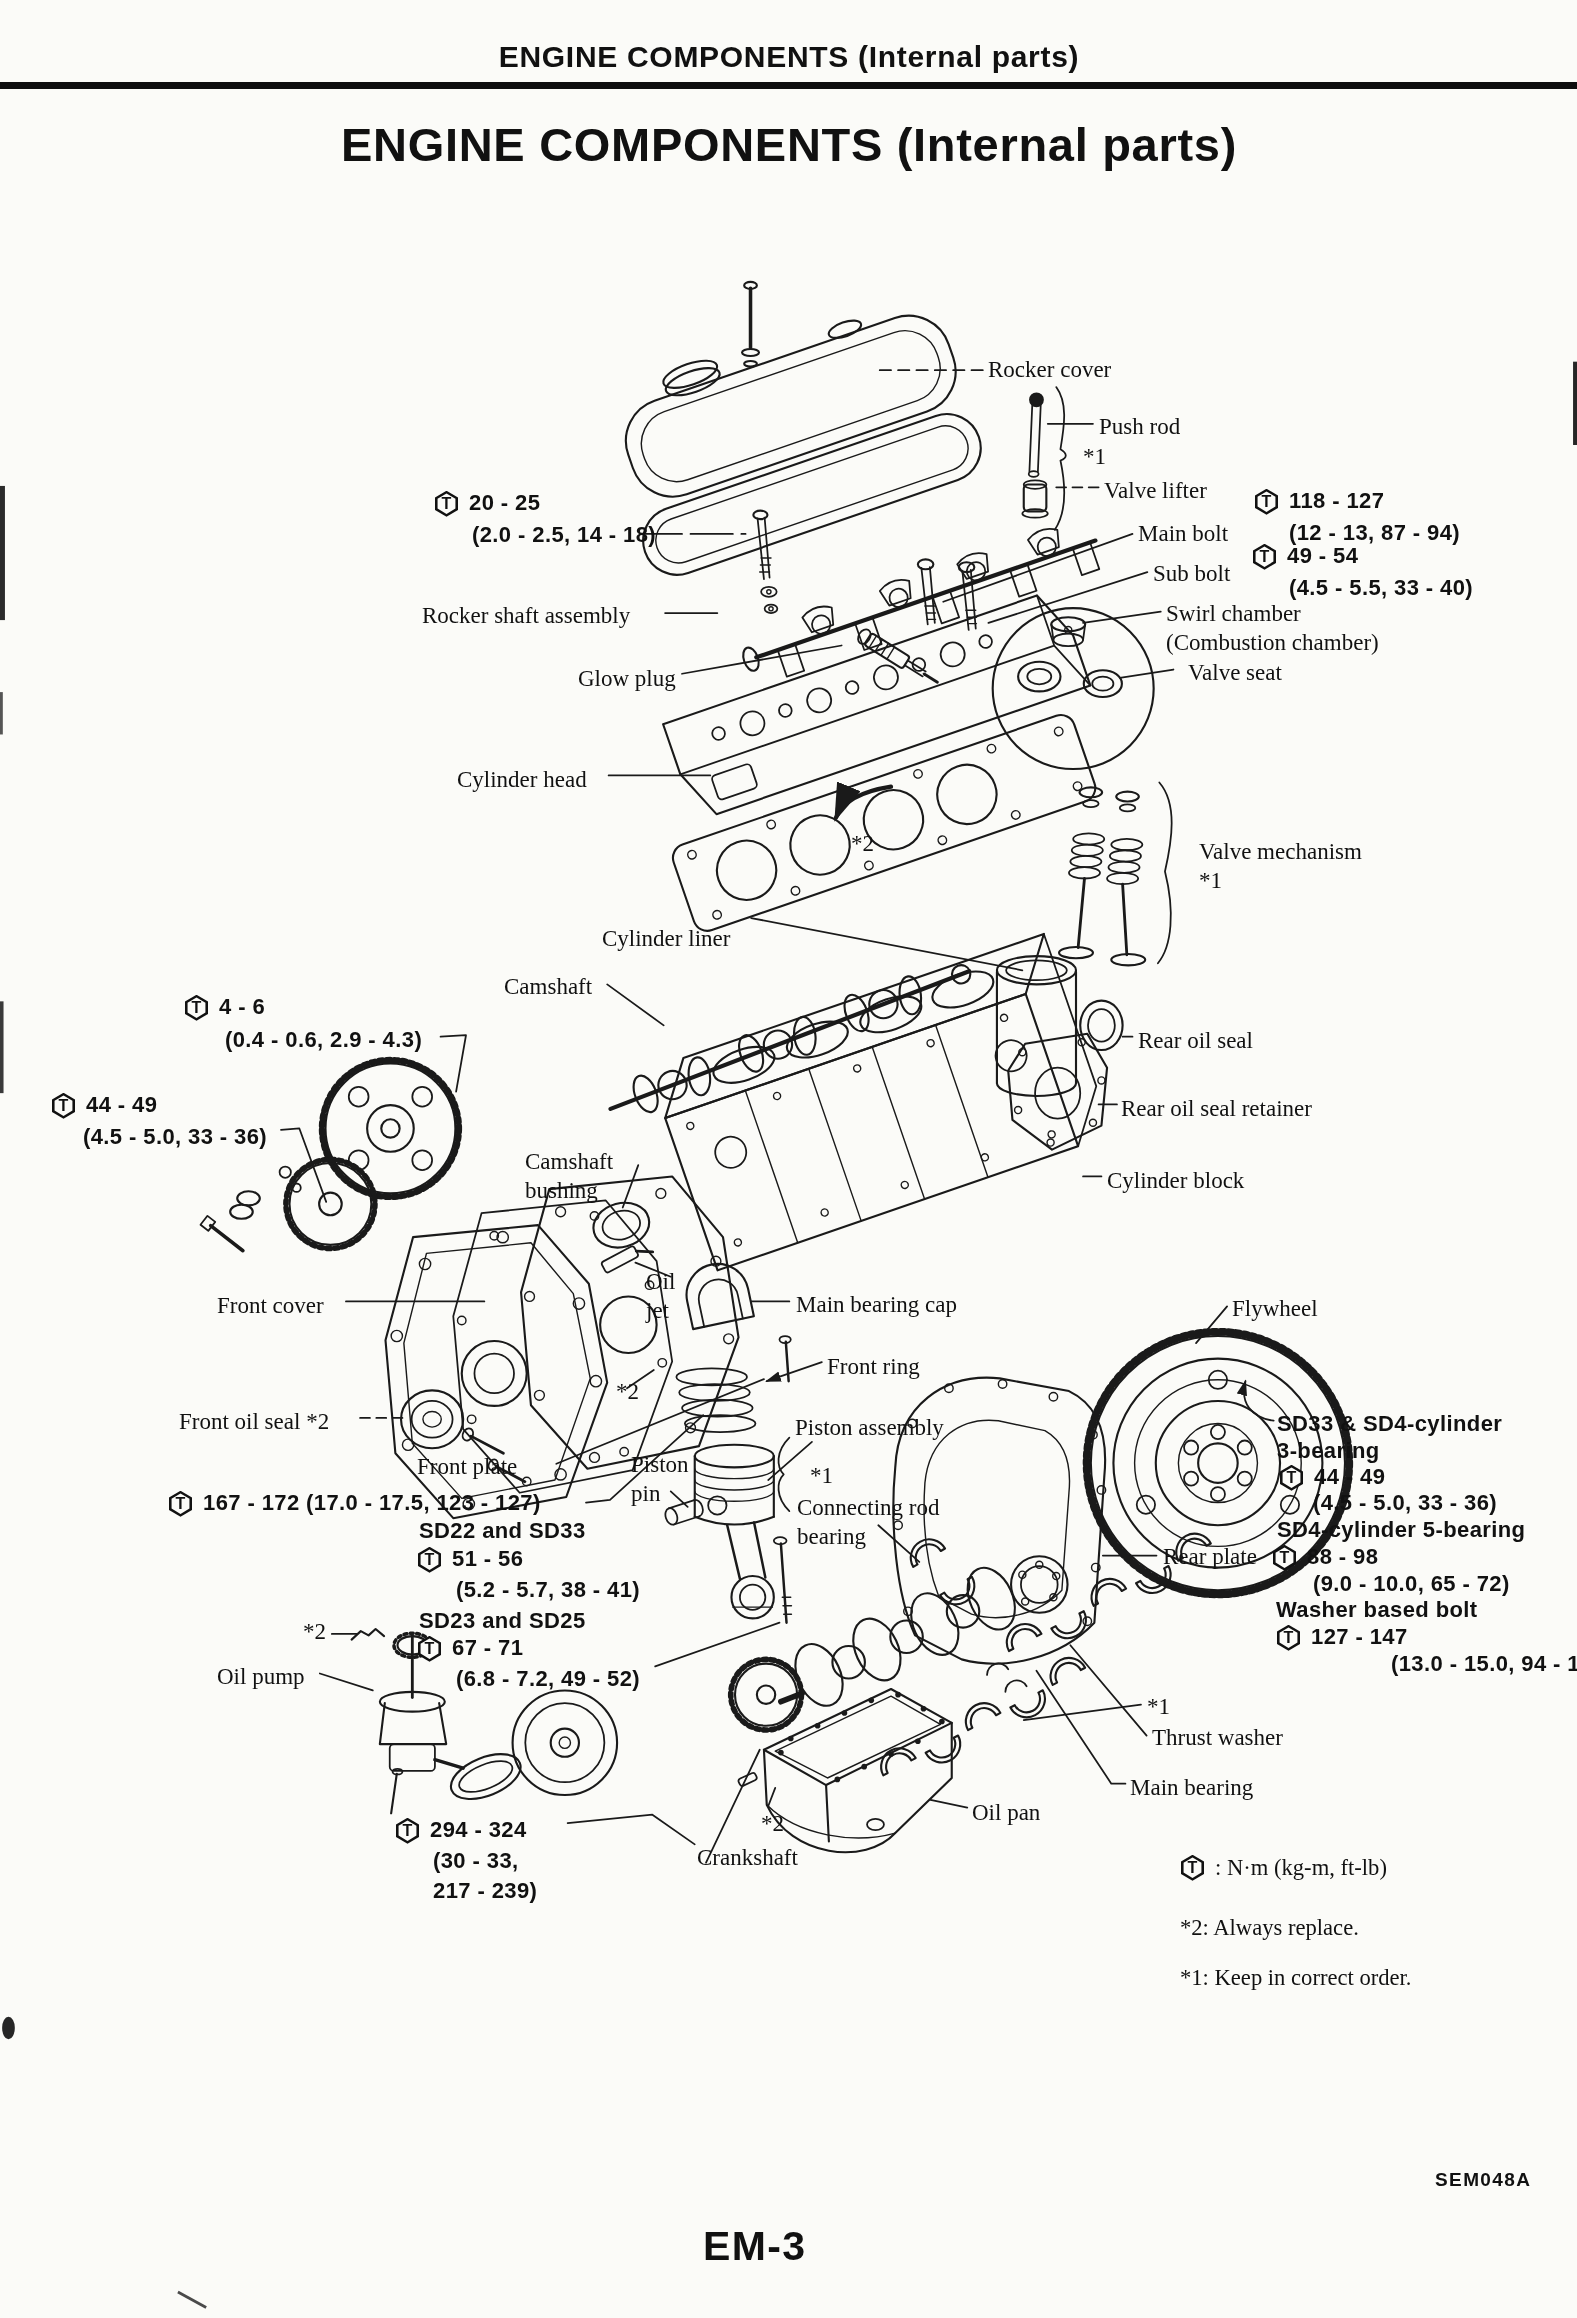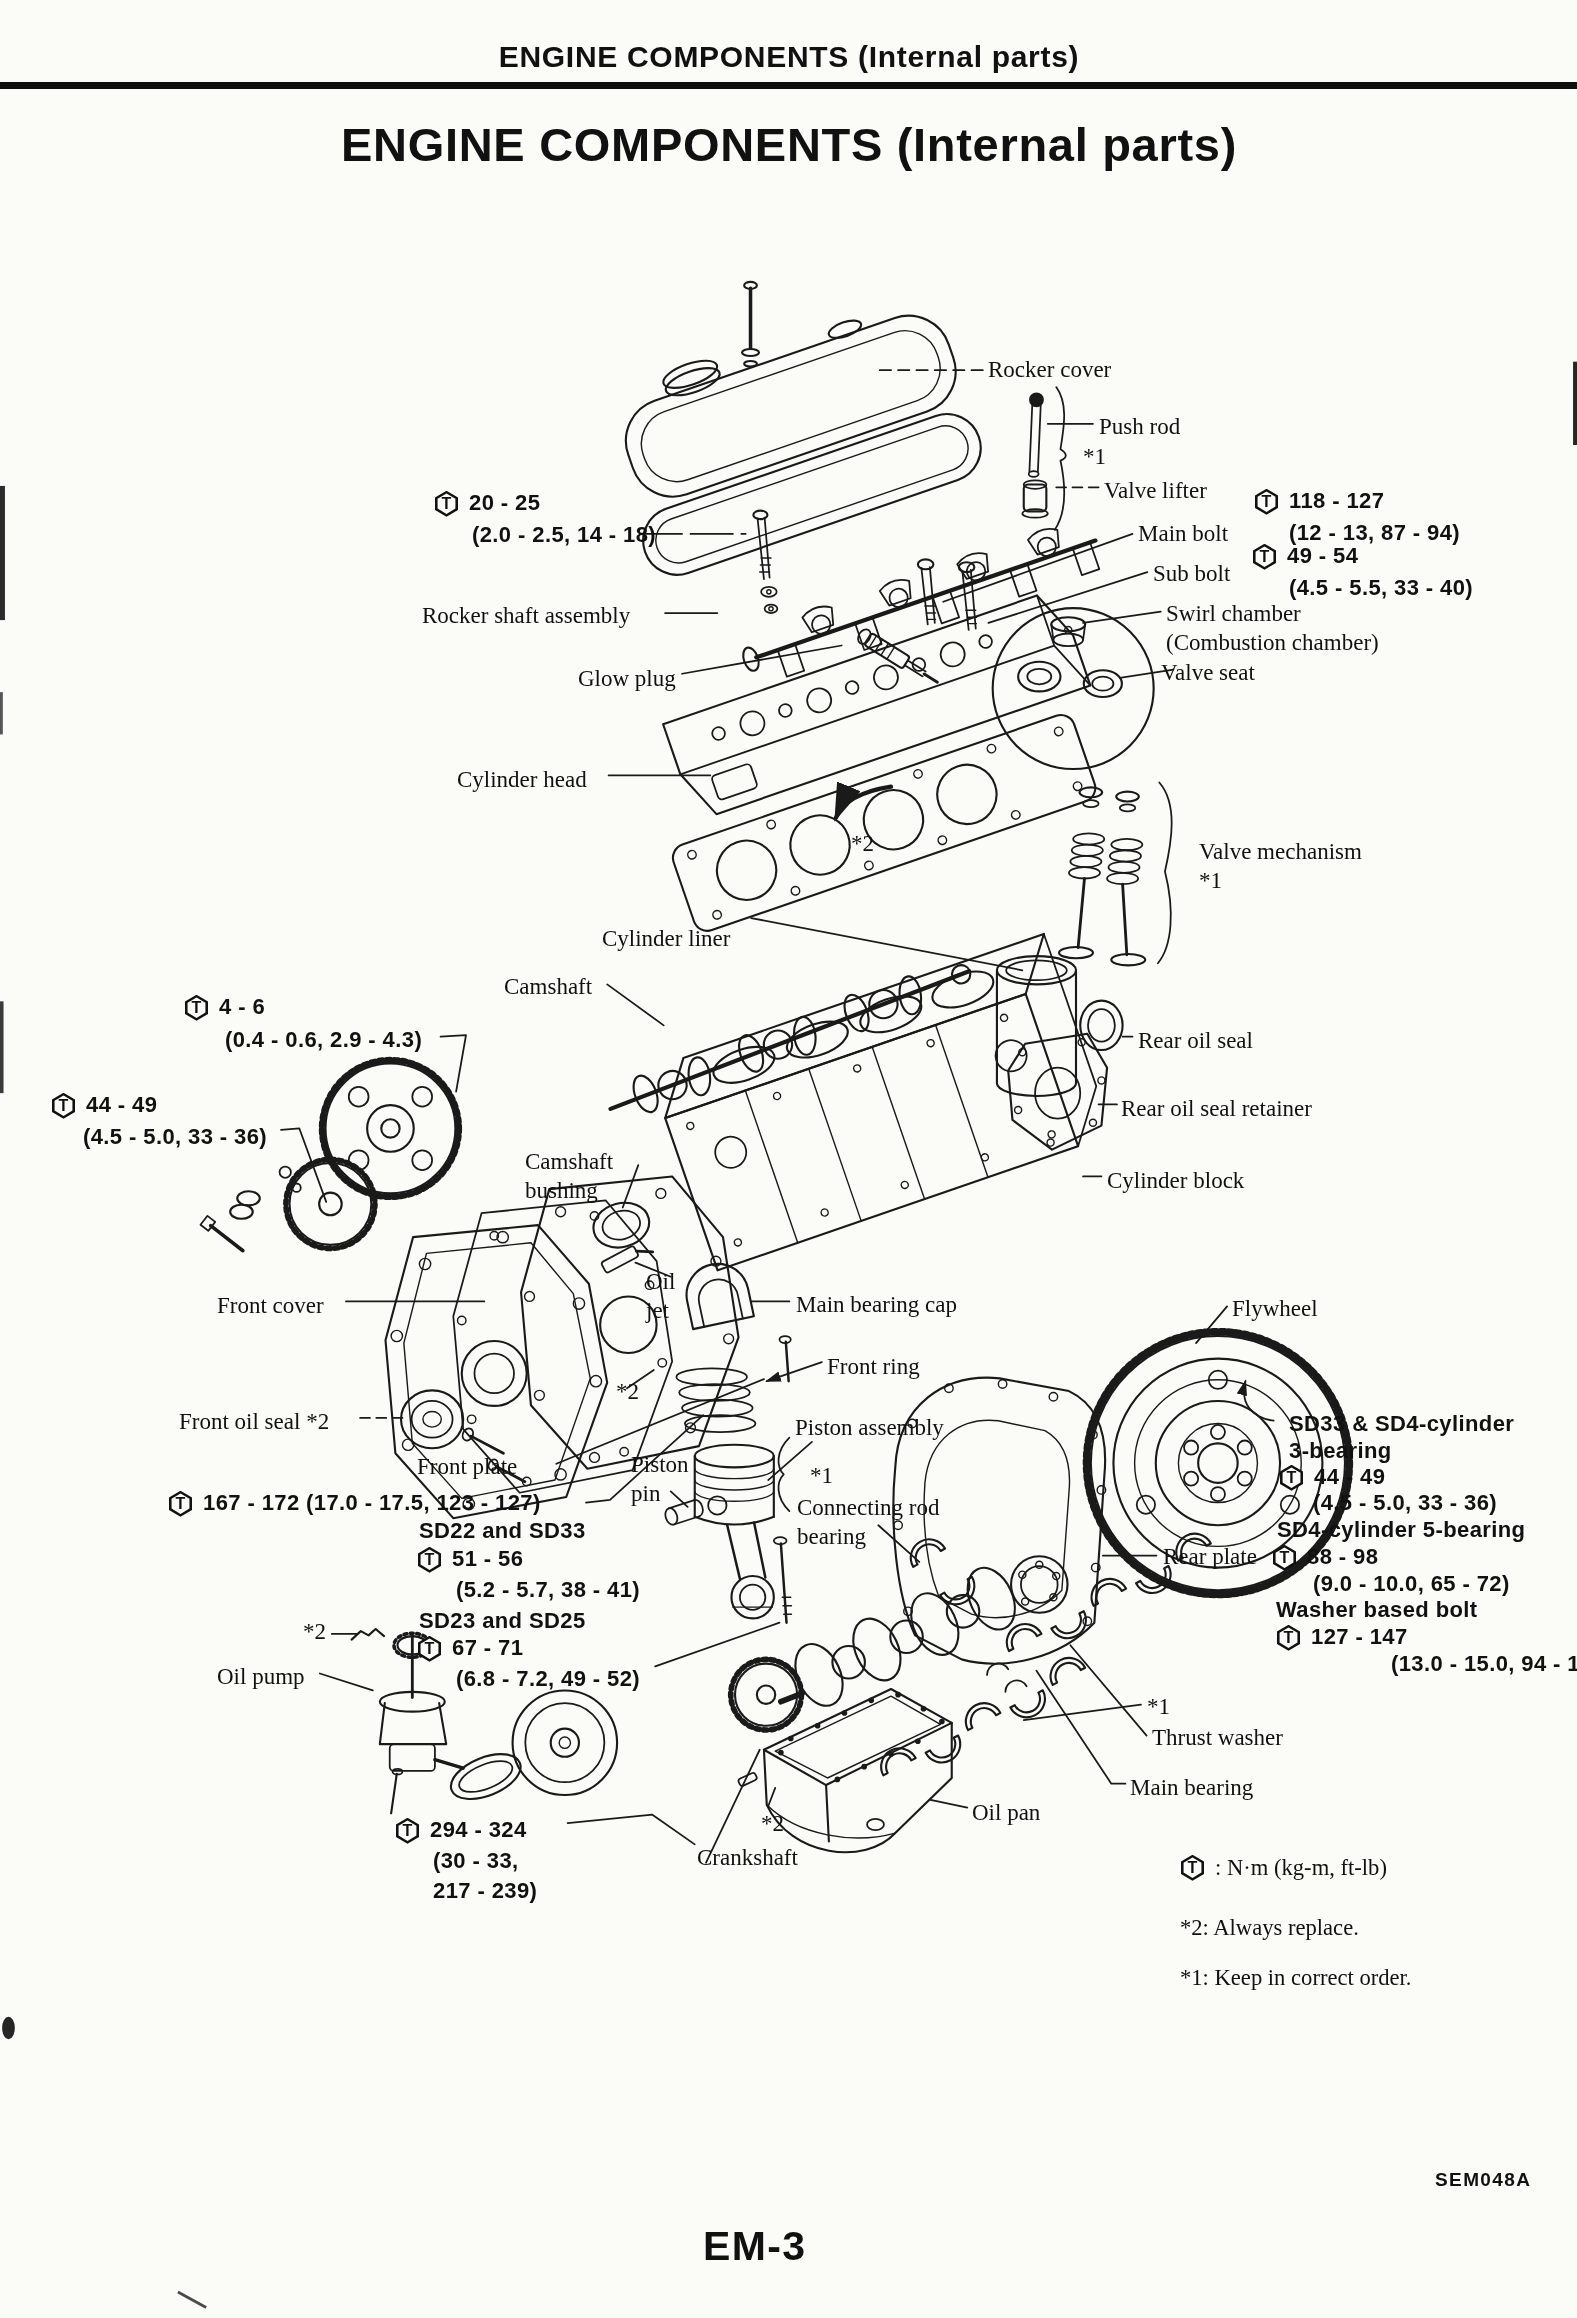--- a/index.html
+++ b/index.html
@@ -589,21 +589,21 @@
         <div class="txt">
           <div>Sub bolt</div>
         </div>
       </div>
       <div class="lbl part" style="left: 1166px; top: 599px; align-items: center;">
         <div class="txt">
           <div>Swirl chamber</div>
           <div>(Combustion chamber)</div>
         </div>
       </div>
-      <div class="lbl part" style="left: 1161px; top: 658px;">
+      <div class="lbl part" style="left: 1188px; top: 658px;">
         <div class="txt">
           <div>Valve seat</div>
         </div>
       </div>
       <div class="lbl part" style="left: 422px; top: 601px;">
         <div class="txt">
           <div>Rocker shaft assembly</div>
         </div>
       </div>
       <div class="lbl part" style="left: 578px; top: 664px;">
@@ -868,21 +868,21 @@
         </span>
         <div class="txt">
           <div>67 - 71</div>
         </div>
       </div>
       <div class="lbl spec" style="left: 456px; top: 1666px;">
         <div class="txt">
           <div>(6.8 - 7.2, 49 - 52)</div>
         </div>
       </div>
-      <div class="lbl spec" style="left: 1277px; top: 1411px; margin-left: 12px;">
+      <div class="lbl spec" style="left: 1277px; top: 1411px;">
         <div class="txt">
           <div>SD33 &amp; SD4-cylinder</div>
           <div>3-bearing</div>
         </div>
       </div>
       <div class="lbl spec" style="left: 1279px; top: 1464px;">
         <span class="ticon">
           <span class="ticon-in">T</span>
         </span>
         <div class="txt">

